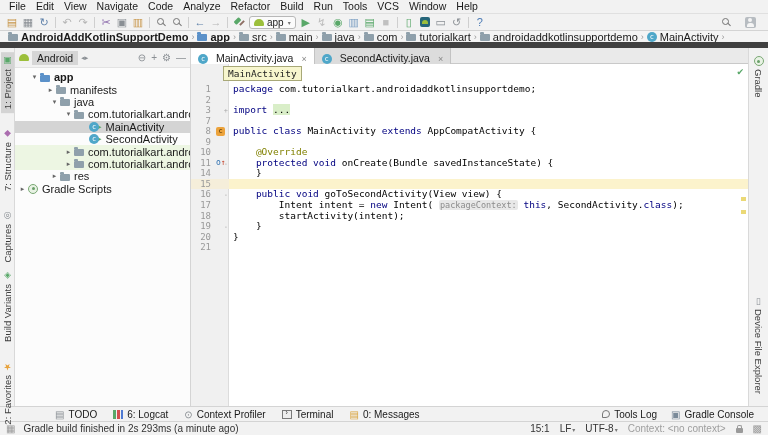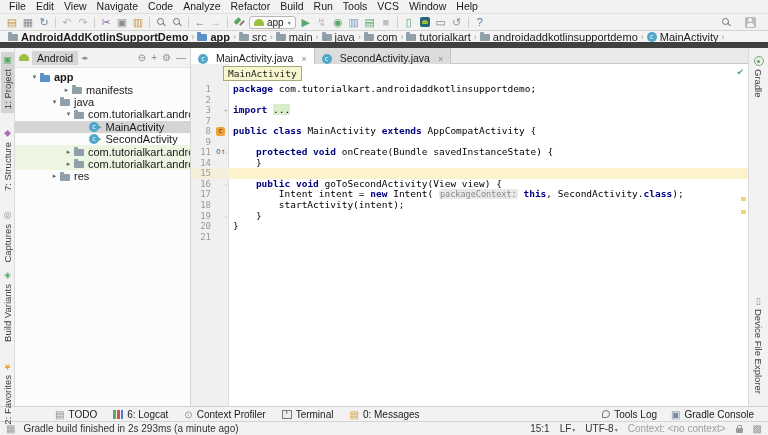--- a/index.html
+++ b/index.html
@@ -58,21 +58,21 @@
   .green-check { position:absolute; top:3px; right:4px; color:#59a869; font-size:9px; }
   .scrollmark { position:absolute; right:2px; width:5px; height:4px; background:#e6d054; opacity:.8; }
   .m1 { top:133px; } .m2 { top:146px; }
 
   .cline { display:flex; height:10.55px; line-height:10.55px; font-family:"DejaVu Sans Mono",monospace; font-size:9.5px; }
   .lnum { width:24px; text-align:right; color:#999; padding-right:4px; flex-shrink:0; font-size:9px; }
   .lmark { width:14px; flex-shrink:0; position:relative; }
   .ctext { white-space:pre; flex:1; padding-left:4px; color:#000; }
   .cur .lnum,.cur .lmark { background:#f5eeda; }
   .cur .ctext { background:#fcf3cc; }
-  .tk-k { color:#000080; font-weight:bold; }
+  .tk-k { color:#000080; font-weight:normal; }
   .tk-a { color:#808000; }
   .tk-f { color:#871094; font-style:italic; font-weight:bold; }
   .tk-h { color:#8c8c8c; background:#e8e8e8; border-radius:2px; font-size:8.5px; padding:0 1px; }
   .tk-d { background:#d9eec8; }
   .g-class { position:absolute; left:1px; top:0.5px; width:9px; height:9px; background:#eca33c; border-radius:2px; color:#4a3000; font-size:7px; line-height:9px; text-align:center; }
   .g-over { position:absolute; left:1px; top:0; font-size:8px; }
   .g-over b { color:#2c6fb0; font-weight:normal; }
   .g-over i { color:#c4452e; font-style:normal; }
   .gfold { position:absolute; right:1px; top:1px; font-size:7px; color:#aaa; }
 
@@ -313,21 +313,21 @@
             <span class="i" style="color: rgb(138, 143, 148);">⚙</span>
             <span class="i" style="color: rgb(138, 143, 148);">—</span>
           </span>
       </div>
       <div class="tree" id="tree">
           <div class="trow b" style="padding-left: 14px;">
             <span class="arr">▾</span>
             <span class="i i-module"></span>
             <span class="lbl">app</span>
           </div>
-          <div class="trow" style="padding-left: 46px;">
+          <div class="trow" style="padding-left: 30px;">
             <span class="arr">▸</span>
             <span class="i i-folder"></span>
             <span class="lbl">manifests</span>
           </div>
           <div class="trow" style="padding-left: 34px;">
             <span class="arr">▾</span>
             <span class="i i-folder"></span>
             <span class="lbl">java</span>
           </div>
           <div class="trow" style="padding-left: 48px;">
@@ -354,20 +354,25 @@
           </div>
           <div class="trow green" style="padding-left: 48px;">
             <span class="arr">▸</span>
             <span class="i i-folder"></span>
             <span class="lbl">com.tutorialkart.androidaddko</span>
           </div>
           <div class="trow" style="padding-left: 34px;">
             <span class="arr">▸</span>
             <span class="i i-folder"></span>
             <span class="lbl">res</span>
+          </div>
+          <div class="trow" style="padding-left: 2px;">
+            <span class="arr">▸</span>
+            <span class="i i-gradle"></span>
+            <span class="lbl">Gradle Scripts</span>
           </div>
         </div>
     </div>
     <div class="editor">
       <div class="tabs" id="tabs">
           <div class="tab active">
             <span class="i i-class"></span>
             <span>MainActivity.java</span>
             <span class="x">×</span>
           </div>
@@ -409,20 +414,25 @@
               <span class="lnum">8</span>
               <span class="lmark">
                 <span class="g-class">c</span>
               </span>
               <span class="ctext"><span class="tk-k">public</span><span class="tk-p"> </span><span class="tk-k">class</span><span class="tk-p"> MainActivity </span><span class="tk-k">extends</span><span class="tk-p"> AppCompatActivity {</span></span>
             </div>
             <div class="cline">
               <span class="lnum">9</span>
               <span class="lmark"></span>
               <span class="ctext"></span>
+            </div>
+            <div class="cline">
+              <span class="lnum">10</span>
+              <span class="lmark"></span>
+              <span class="ctext"><span class="tk-p">    </span><span class="tk-a">@Override</span></span>
             </div>
             <div class="cline">
               <span class="lnum">11</span>
               <span class="lmark">
                 <span class="g-over"><b>o</b><i>↑</i></span>
                 <span class="gfold">-</span>
               </span>
               <span class="ctext"><span class="tk-p">    </span><span class="tk-k">protected</span><span class="tk-p"> </span><span class="tk-k">void</span><span class="tk-p"> onCreate(Bundle savedInstanceState) {</span></span>
             </div>
             <div class="cline">

